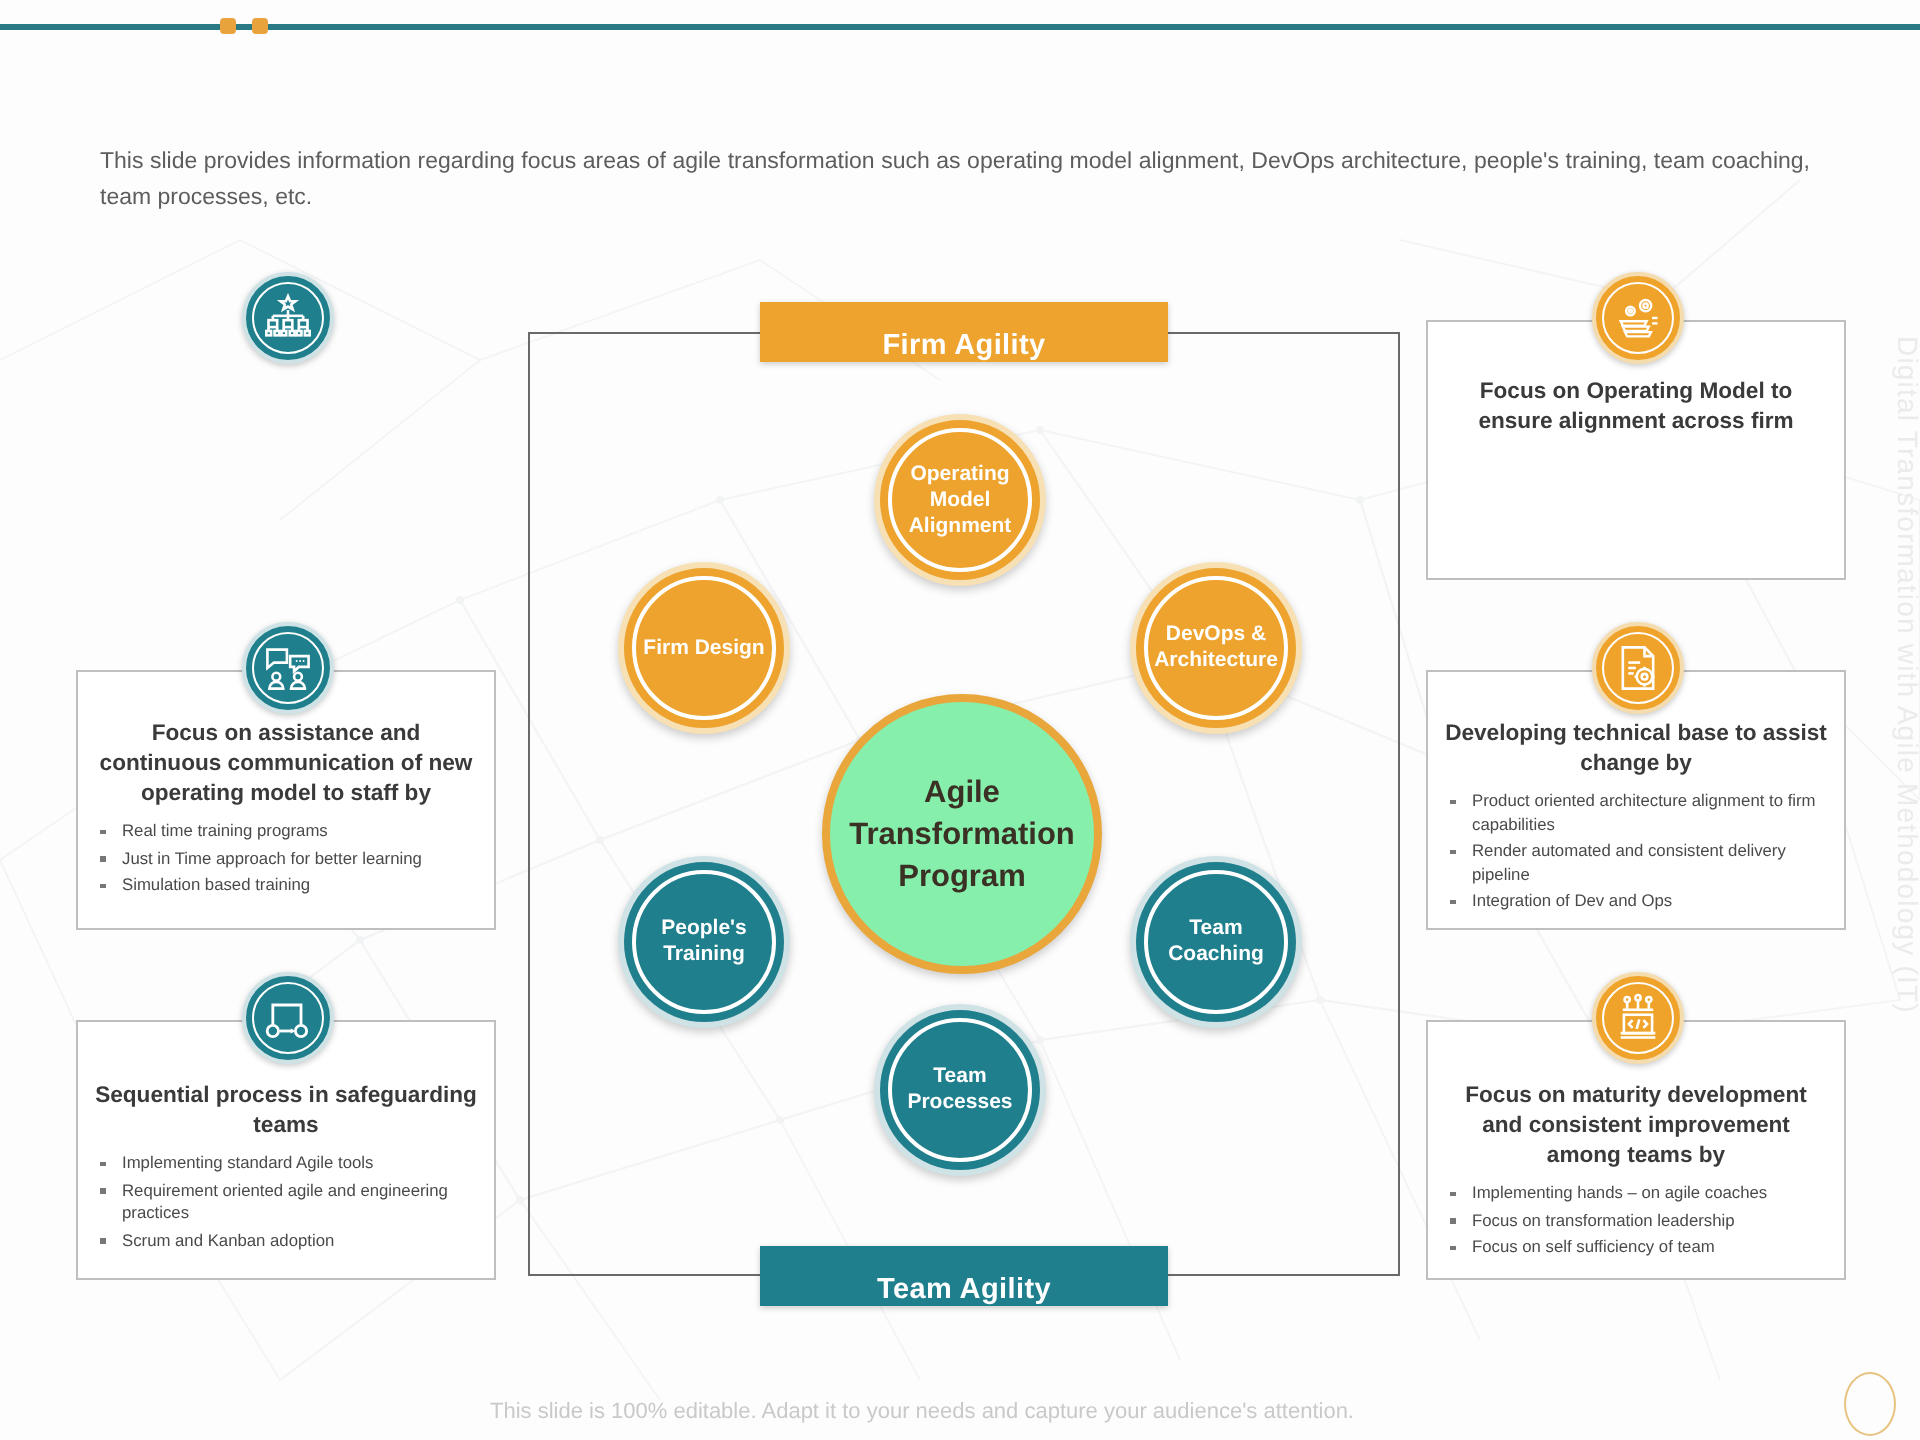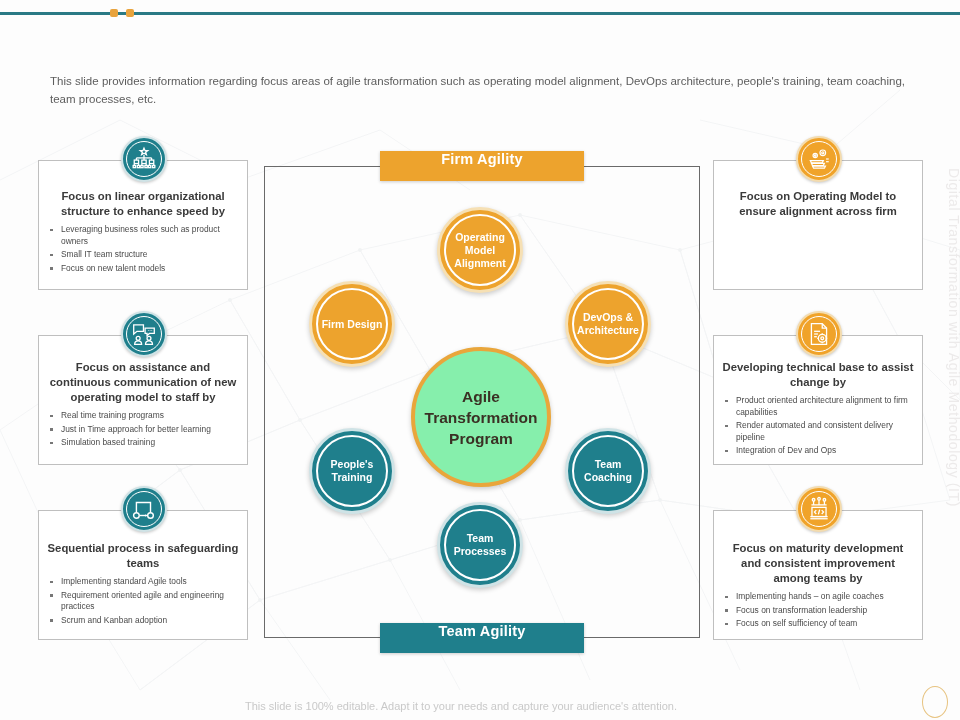--- a/index.html
+++ b/index.html
@@ -96,21 +96,21 @@
   .badge.p2{top:311px;}
   .badge.p3{top:486px;}
 
   
   .center-box{
     position:absolute;left:264px;top:166px;width:436px;height:472px;
     border:1px solid #6a6a6a;box-sizing:border-box;background:transparent;
   }
   .band{
     position:absolute;width:204px;height:30px;
-    display:flex;align-items:flex-start;justify-content:center;
+    display:flex;align-items:flex-end;justify-content:center;
     font-size:14.5px;font-weight:700;color:#ffffff;letter-spacing:.2px;
     box-shadow:0 1px 3px rgba(0,0,0,.2);
   }
   .band.firm{left:380px;top:151px;background:#eda32d;}
   .band.team{left:380px;top:623px;background:#1f7f8c;}
 
   
   .node{
     position:absolute;border-radius:50%;box-sizing:border-box;
     display:flex;align-items:center;justify-content:center;
@@ -199,28 +199,20 @@
   </svg>
 
   <div class="top-rule"></div>
   <div class="top-dot d1"></div>
   <div class="top-dot d2"></div>
 
   <div class="subtitle">This slide provides  information regarding  focus areas of agile transformation  such as operating model alignment, DevOps  architecture,  people's training,  team coaching,  team processes, etc.</div>
 
   <div class="side-label">Digital Transformation with Agile Methodology (IT)</div>
 
-  <div class="card L r1">
-    <div class="card-head">Focus on linear organizational structure to enhance speed by</div>
-    <ul>
-      <li>Leveraging business roles such as product owners</li>
-      <li>Small  IT team structure</li>
-      <li>Focus on new talent models</li>
-    </ul>
-  </div>
 
   <div class="card L r2">
     <div class="card-head">Focus on assistance and continuous communication of new operating model to staff by</div>
     <ul>
       <li>Real time training programs</li>
       <li>Just in Time approach for better learning</li>
       <li>Simulation based training</li>
     </ul>
   </div>
 

